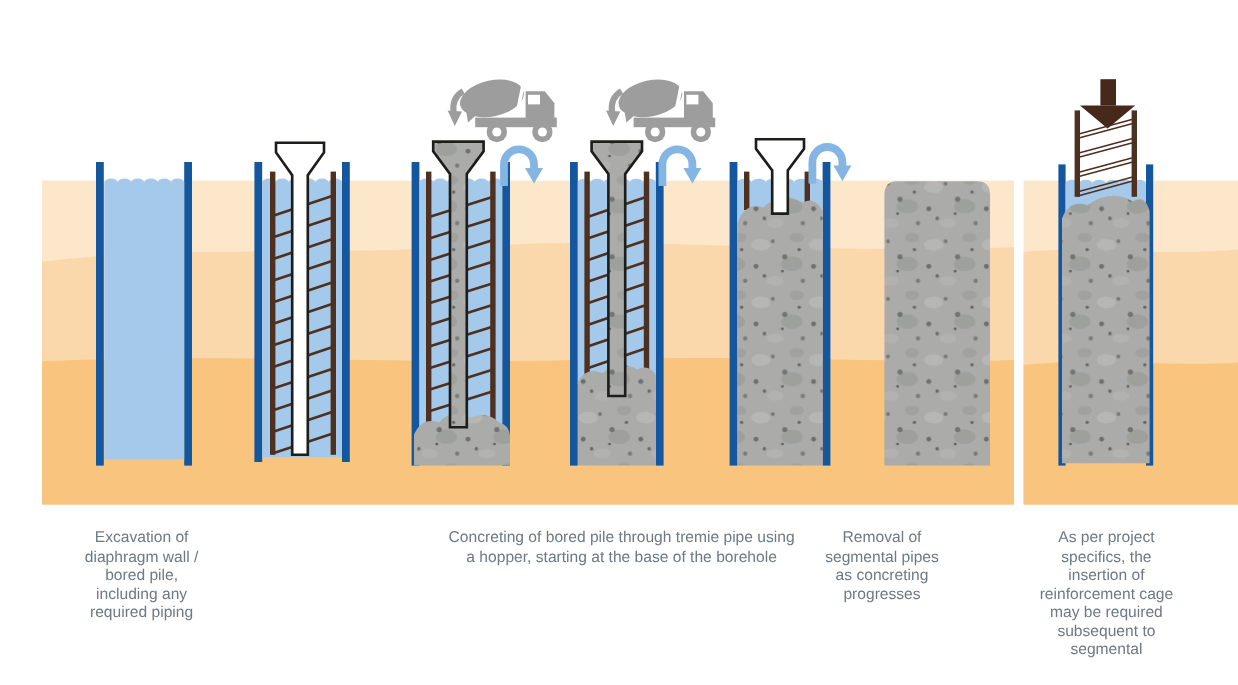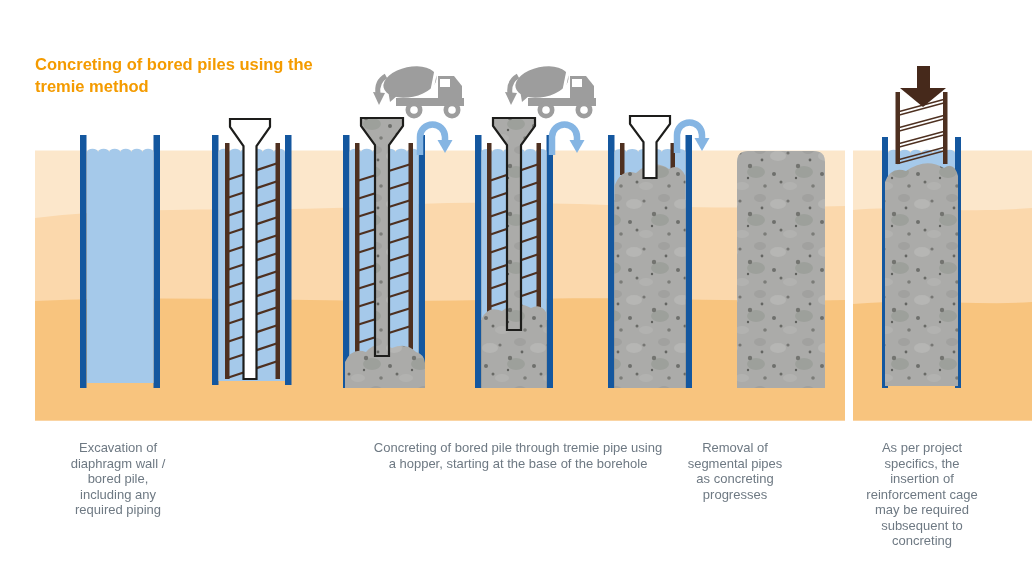--- a/index.html
+++ b/index.html
@@ -200,19 +200,18 @@
             <line x1="897.5" y1="163.5" x2="945.5" y2="150.5"></line>
       </g>
     </g>
     <g>
       <rect x="917" y="66" width="13" height="22" class="fill-abr"></rect>
       <polygon points="900,88 946,88 923,107" class="fill-abr"></polygon>
     </g>
   </g>
 </svg>
 
-<div class="page-title">Concreting of bored piles using the tremie method</div>
 <div class="caption cap-1">Excavation of diaphragm wall / bored pile, including any required piping</div>
 <div class="caption cap-3">Concreting of bored pile through tremie pipe using a hopper, starting at the base of the borehole</div>
 <div class="caption cap-4">Removal of segmental pipes as concreting progresses</div>
-<div class="caption cap-5">As per project specifics, the insertion of reinforcement cage may be required subsequent to concreting</div>
+<div class="caption cap-5">As per project specifics, the insertion of reinforcement cage may be required subsequent to segmental</div>
 
 </div>
 
 </body></html>

